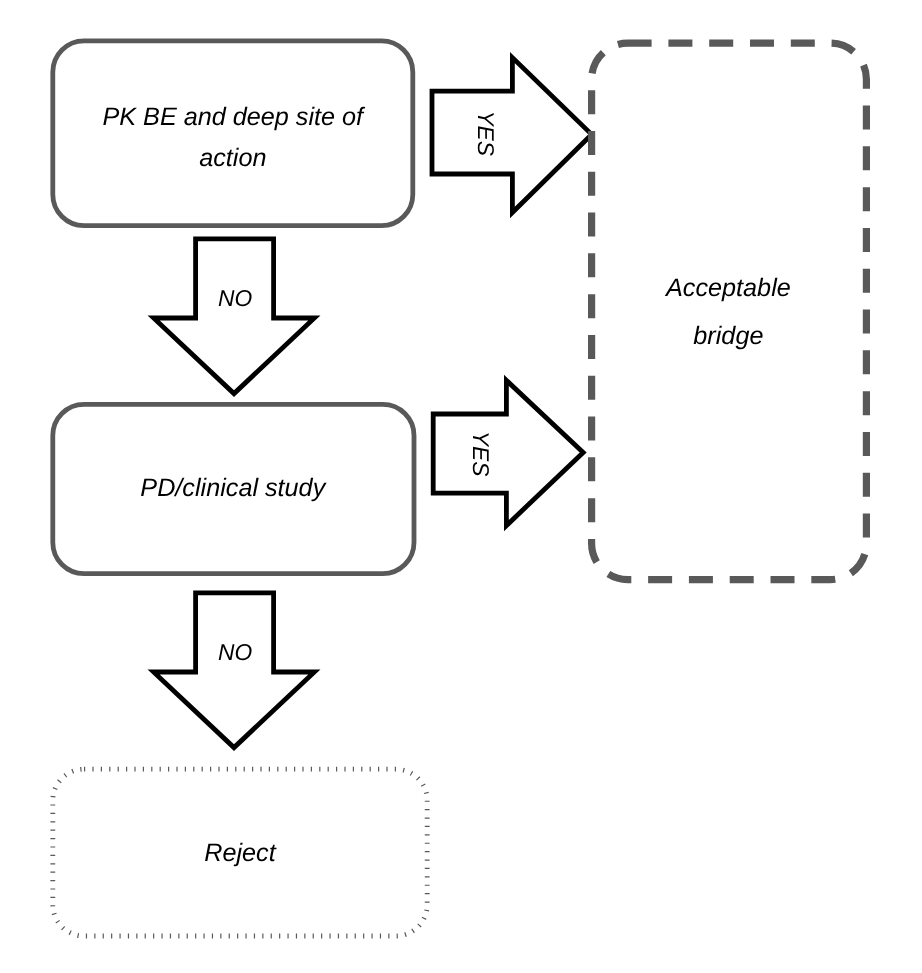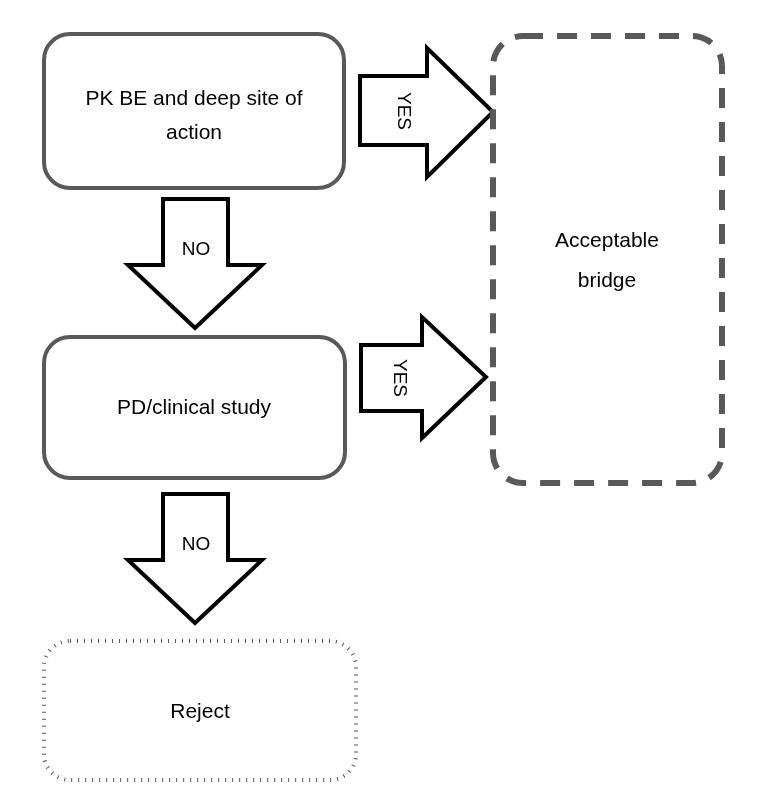--- a/index.html
+++ b/index.html
@@ -10,20 +10,21 @@
   body {
     width: 768px;
     height: 811px;
     font-family: "Liberation Sans", sans-serif;
     overflow: hidden;
   }
   #flowchart-root {
     position: relative;
     width: 652px;
     height: 811px;
+    font-style: italic;
   }
   svg.diagram {
     display: block;
     width: 768px;
     height: 811px;
   }
   .node-text {
     font-family: "Liberation Sans", sans-serif;
     font-size: 21px;
     fill: #000000;

